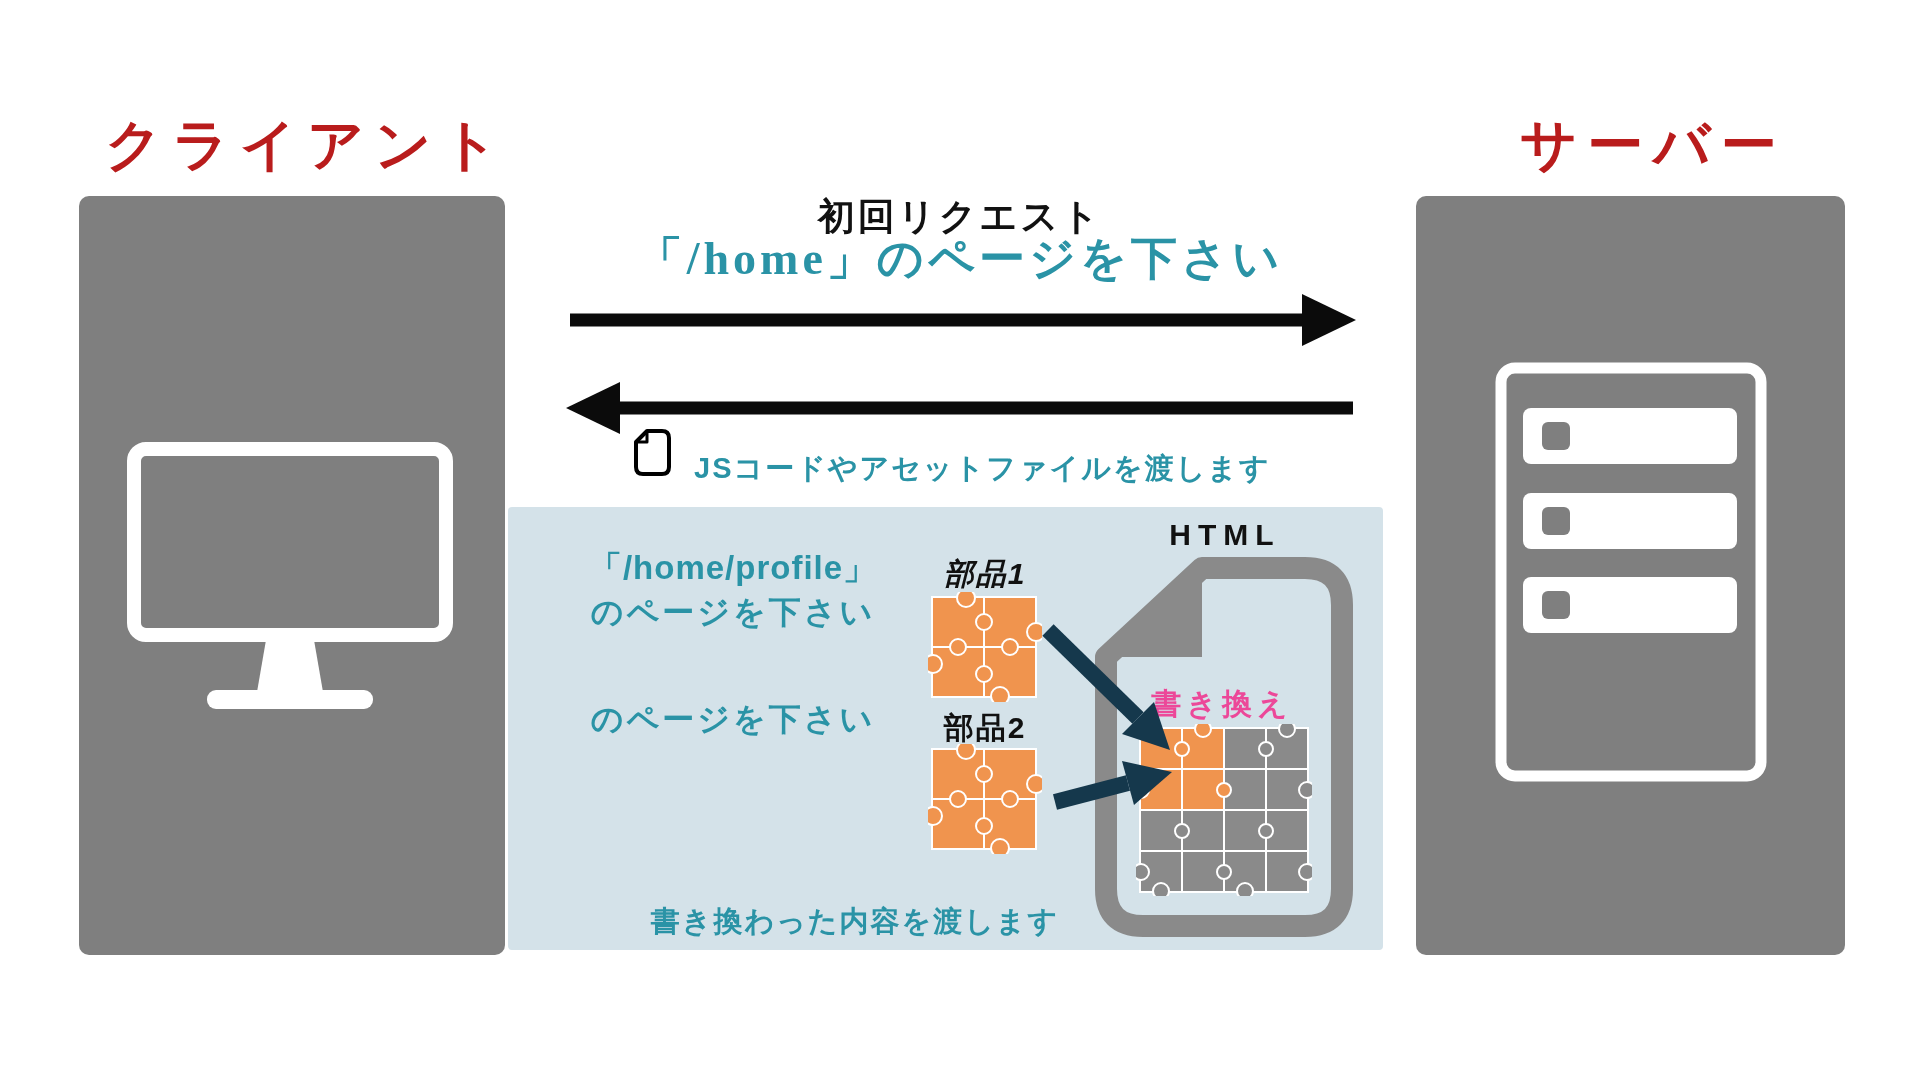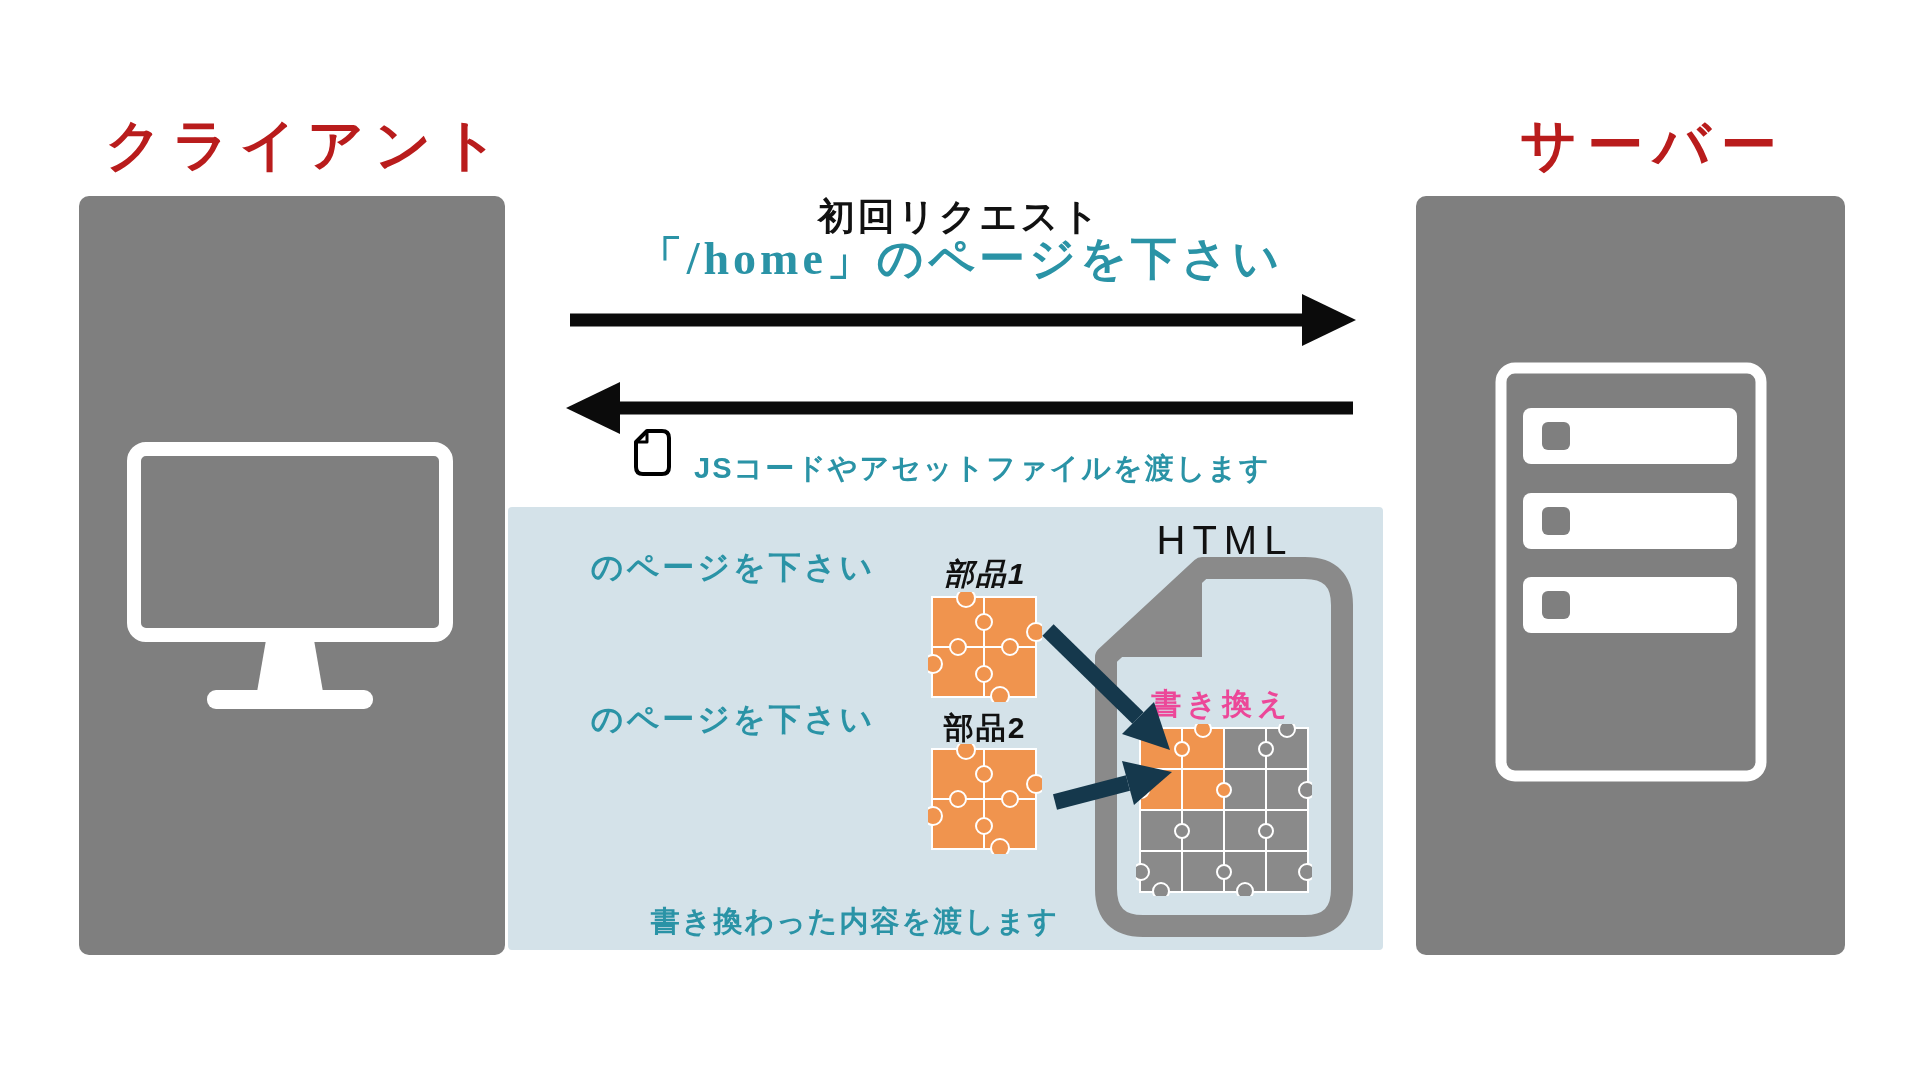--- a/index.html
+++ b/index.html
@@ -14,21 +14,21 @@
   .gray-box{background:#7F7F7F;border-radius:10px;}
   
   .panel{background:#D4E2E9;border-radius:4px;}
   
   .caption-black{font-size:37px;font-weight:600;letter-spacing:3px;color:#111;}
   .msg-teal-big{font-size:46px;font-weight:600;letter-spacing:4px;color:#2A93A6;white-space:nowrap;}
   .msg-teal{font-size:29px;font-weight:600;letter-spacing:2px;color:#2A93A6;white-space:nowrap;}
   .req-line1{font-size:33px;font-weight:600;letter-spacing:1px;color:#2A93A6;white-space:nowrap;}
   .req-line2{font-size:32px;font-weight:600;letter-spacing:3px;color:#2A93A6;white-space:nowrap;}
   .part-label{font-size:30px;font-weight:600;letter-spacing:2px;color:#111;white-space:nowrap;}
-  .html-label{font-size:40px;font-weight:400;letter-spacing:7px;color:#111;white-space:nowrap;}
+  .html-label{font-size:30px;font-weight:700;letter-spacing:7px;color:#111;white-space:nowrap;}
   .rewrite-label{font-size:30px;font-weight:600;letter-spacing:5px;color:#ec4899;white-space:nowrap;}
   .center{text-align:center;}
   svg{display:block;}
 </style>
 </head>
 <body>
 
 <div class="abs entity-label" style="left:105px;top:108px;">クライアント</div>
 <div class="abs entity-label" style="left:1520px;top:108px;">サーバー</div>
 
@@ -86,20 +86,21 @@
 
 <svg class="abs" style="left:633px;top:428px;" width="40" height="50" viewBox="0 0 40 50">
   <path d="M14 3 H29 Q36 3 36 10 V39 Q36 46 29 46 H10 Q3 46 3 39 V14 Z" fill="#ffffff" stroke="#000000" stroke-width="4" stroke-linejoin="round"></path>
   <path d="M14 3 L14 14 L3 14" fill="none" stroke="#000000" stroke-width="3" stroke-linejoin="round"></path>
 </svg>
 <div class="abs msg-teal" style="left:694px;top:437px;margin-top:12px;">JSコードやアセットファイルを渡します</div>
 
 <div class="abs panel" style="left:508px;top:507px;width:875px;height:443px;"></div>
 
 <div class="abs" style="left:528px;top:546px;width:410px;">
+  <div class="req-line1 center">「/home/profile」</div>
   <div class="req-line2 center">のページを下さい</div>
 </div>
 
 <div class="abs" style="left:528px;top:698px;width:410px;">
   <div class="req-line2 center">のページを下さい</div>
 </div>
 
 <div class="abs part-label center" style="left:915px;top:554px;width:140px;font-style:italic;">部品1</div>
 <svg class="abs" style="left:928px;top:592px;" width="114" height="110" viewBox="0 0 114 110">
   <g stroke="#ffffff" stroke-width="2" fill="#F0944E">

